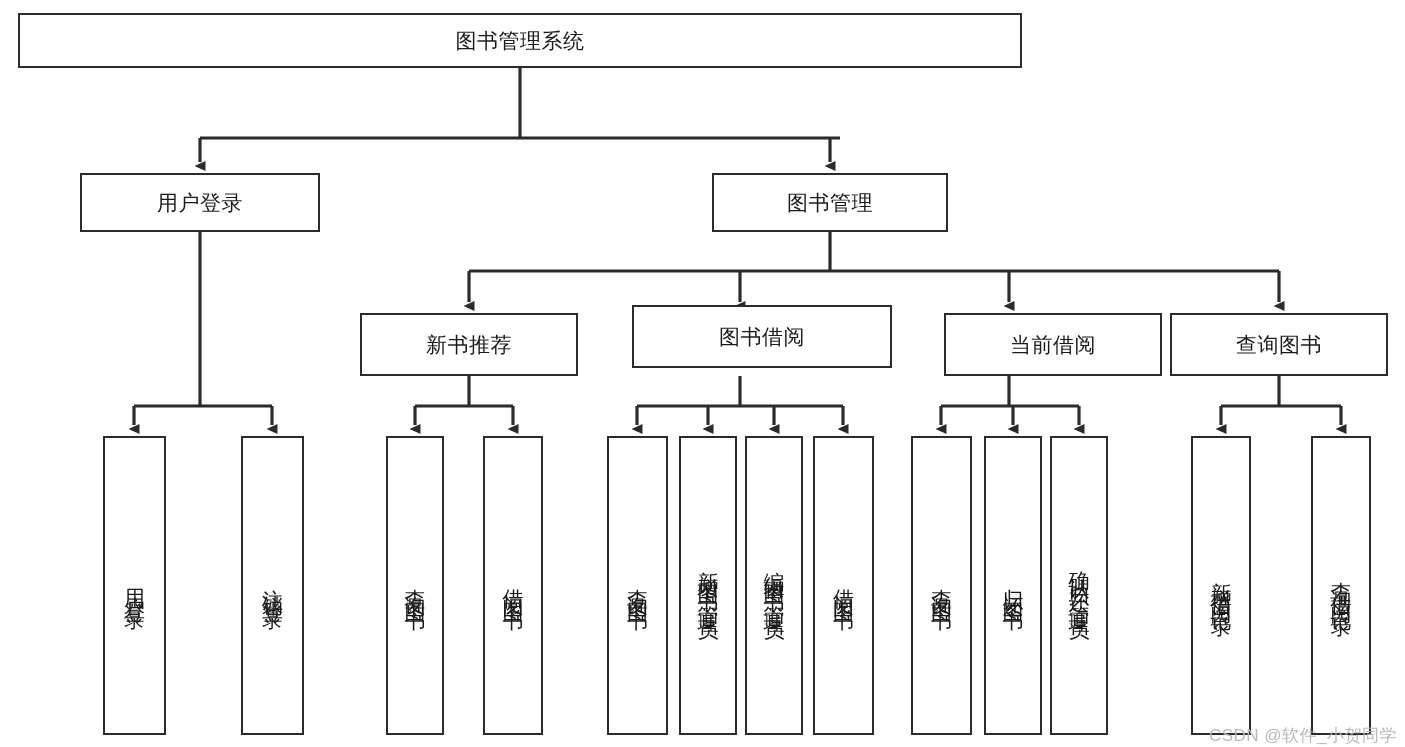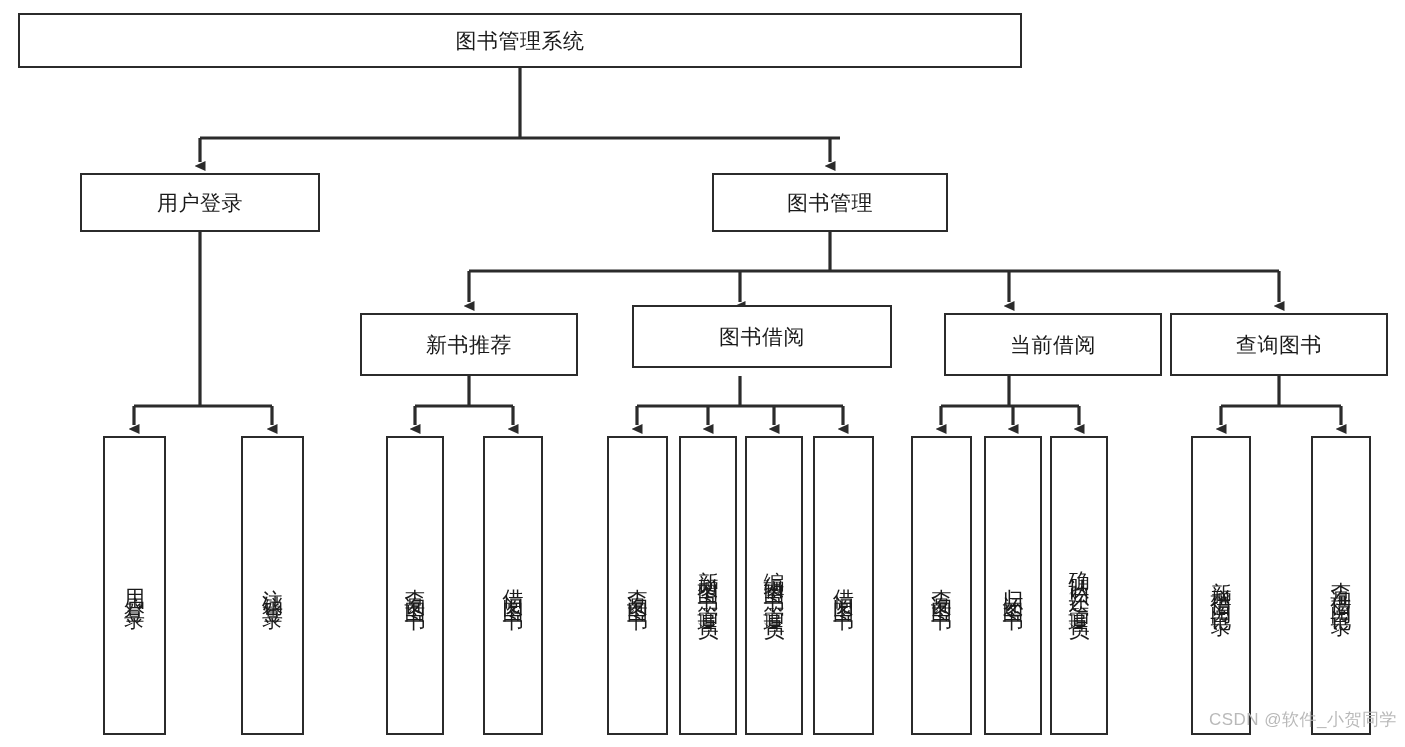--- a/index.html
+++ b/index.html
@@ -49,21 +49,21 @@
     text-orientation: upright;
     font-size: 21px;
     letter-spacing: 7px;
     line-height: 1.15;
     white-space: nowrap;
     text-align: center;
   }
   .watermark {
     position: absolute;
     right: 8px;
-    bottom: 16px;
+    bottom: 0;
     font-size: 17px;
     color: #b9b9b9;
     white-space: nowrap;
     letter-spacing: 0.5px;
   }
 </style>
 </head>
 <body>
 
 <div id="canvas">

